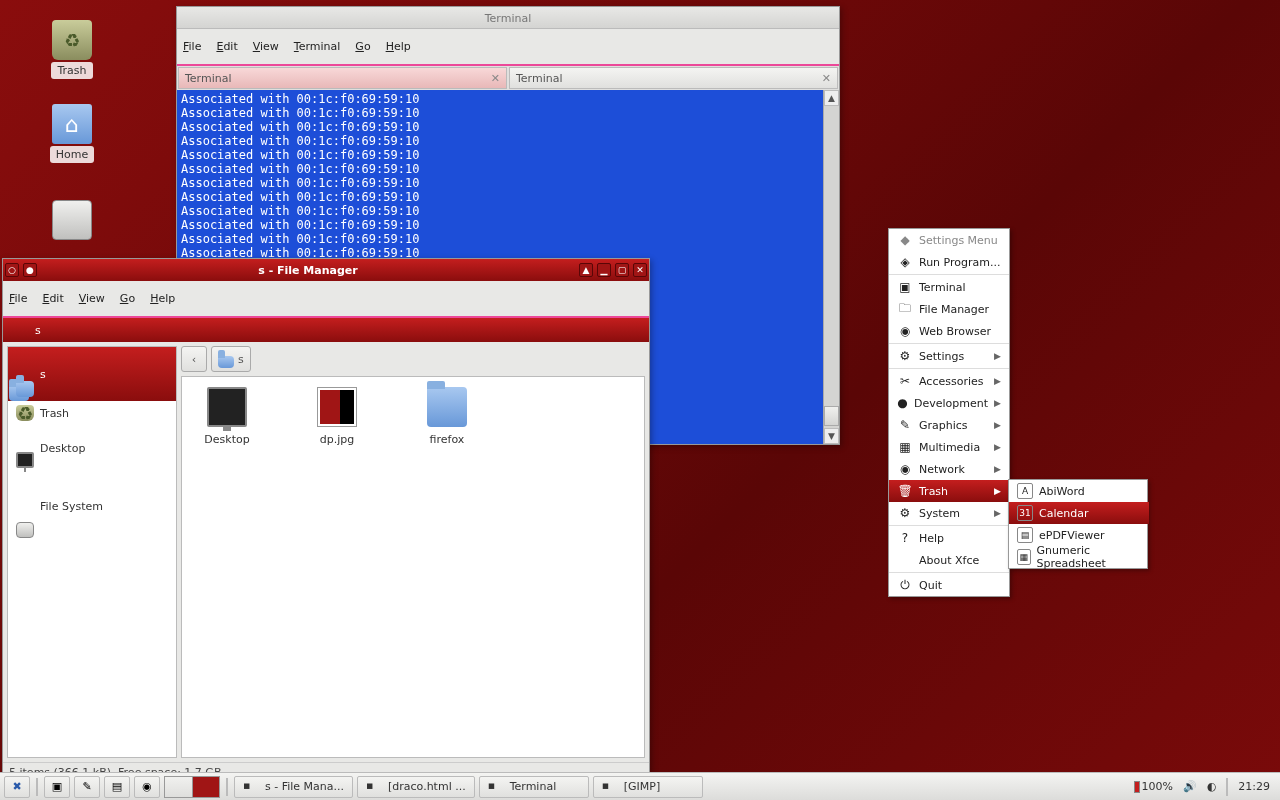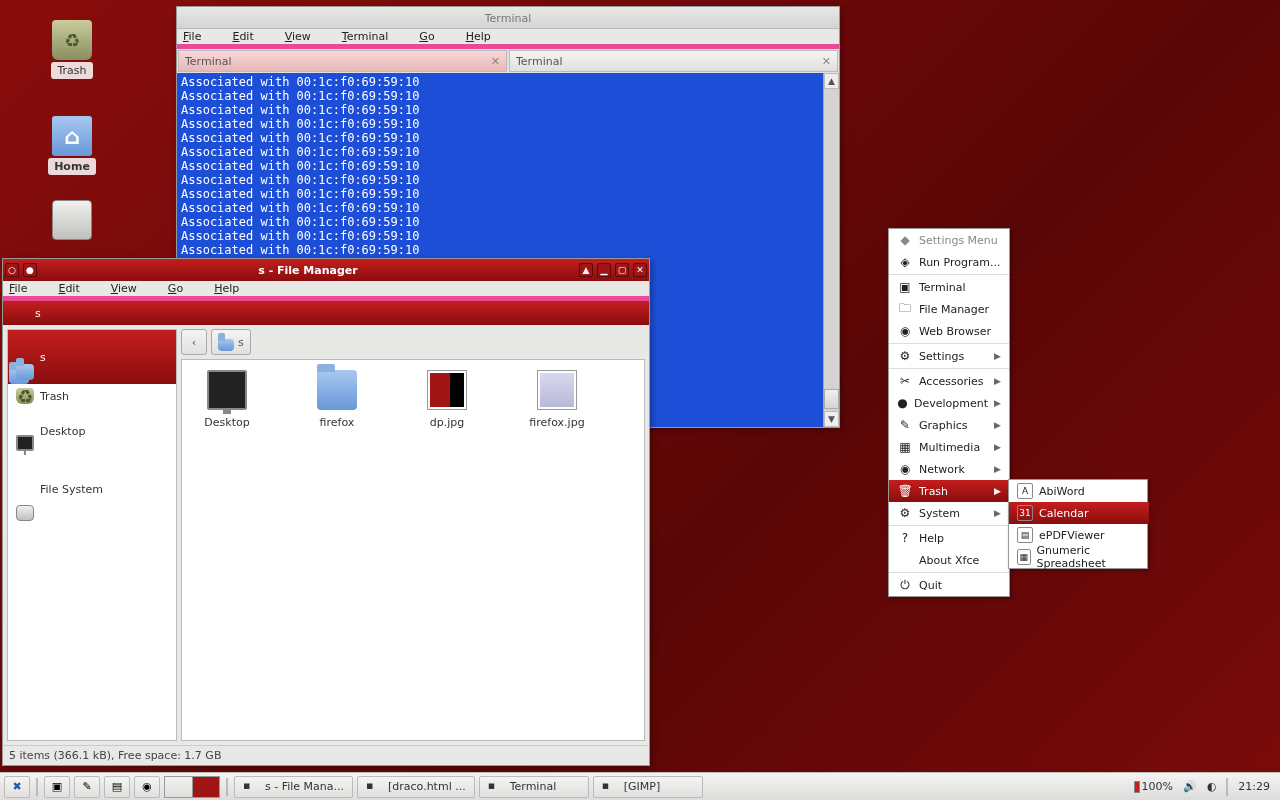--- a/index.html
+++ b/index.html
@@ -9,21 +9,21 @@
 .dicon { position:absolute; width:64px; text-align:center; cursor:pointer; }
 .dicon .ico { width:40px; height:40px; margin:0 auto 2px; }
 .dicon .lbl { display:inline-block; background:rgba(255,255,255,.85); padding:2px 6px; border-radius:3px; color:#333; font-size:11px; }
 
 
 .win { position:absolute; background:#e8e8e6; border:1px solid #999; box-shadow:2px 2px 6px rgba(0,0,0,.3); }
 .tbar-grey { height:22px; background:linear-gradient(#e8e8e6,#d4d4d2); border-bottom:1px solid #bbb; text-align:center; line-height:22px; color:#777; font-size:12px; }
 .tbar-red { height:22px; background:linear-gradient(#c41e1e,#8a0d0d); display:flex; align-items:center; color:#fff; font-weight:bold; font-size:12px; }
 .tbar-red .wb { width:14px; height:14px; margin:0 2px; border:1px solid #5a0606; background:#a01515; border-radius:2px; display:flex; align-items:center; justify-content:center; color:#fff; font-size:9px; cursor:pointer; }
 .tbar-red .title { flex:1; text-align:center; }
-.menubar { height:20px; background:#e8e8e6; display:flex; align-items:center; padding:0 6px; gap:31px; border-bottom:5px solid #ec4899; }
+.menubar { height:37px; background:#e8e8e6; display:flex; align-items:center; padding:0 6px; gap:15px; border-bottom:2px solid #ec4899; }
 .menubar span { cursor:pointer; color:#222; }
 .menubar span u { text-decoration:underline; }
 
 
 .termtabs { display:flex; height:24px; background:#e0e0de; }
 .termtab { flex:1; border:1px solid #bbb; margin:1px; background:linear-gradient(#f4f4f2,#e0e0de); display:flex; align-items:center; padding:0 6px; font-size:11px; color:#555; cursor:pointer; }
 .termtab.active { background:linear-gradient(#f8d8d8,#e8b8b8); }
 .termtab .x { margin-left:auto; color:#888; font-weight:bold; cursor:pointer; }
 .termout { background:#1d4ed8; color:#fff; font-family:monospace; font-size:12px; padding:2px 4px; height:354px; overflow:hidden; white-space:pre; position:relative; }
 .sbar { position:absolute; right:0; top:0; bottom:0; width:16px; background:#e0e0de; border-left:1px solid #aaa; display:flex; flex-direction:column; }
@@ -84,21 +84,21 @@
 .ic-img div{width:100%;height:100%;background:linear-gradient(90deg,#a01515 60%,#000 60%);}
 .ic-img2 div{background:linear-gradient(#d8d8f0,#b8b8d8);}
 </style>
 </head>
 <body>
 
 <div class="dicon" style="left:40px;top:20px;">
   <div class="ico ic-trash"></div>
   <span class="lbl">Trash</span>
 </div>
-<div class="dicon" style="left:40px;top:116px;font-weight:bold;">
+<div class="dicon" style="left:40px;top:104px;">
   <div class="ico ic-home"></div>
   <span class="lbl">Home</span>
 </div>
 <div class="dicon" style="left:40px;top:200px;">
   <div class="ico ic-drive"></div>
 </div>
 
 <div class="win" style="left:176px;top:6px;width:664px;">
   <div class="tbar-grey"><span>Terminal</span></div>
   <div class="menubar">
@@ -188,34 +188,28 @@
           <div style="width:16px;height:12px;" class="ic-folder"></div>
           <span>s</span>
         </div>
       </div>
       <div class="fm-grid" id="fmgrid">
           <div class="fitem">
             <div class="fico ic-monitor"></div>
             <div class="flbl">Desktop</div>
           </div>
           <div class="fitem">
-            <div class="fico ic-folder"></div>
-            <div class="flbl">firefox</div>
-          </div>
-          <div class="fitem">
             <div class="fico ic-img">
               <div></div>
             </div>
             <div class="flbl">dp.jpg</div>
           </div>
           <div class="fitem">
-            <div class="fico ic-img ic-img2">
-              <div></div>
-            </div>
-            <div class="flbl">firefox.jpg</div>
+            <div class="fico ic-folder"></div>
+            <div class="flbl">firefox</div>
           </div>
         </div>
     </div>
   </div>
   <div class="fm-status"><span>5 items (366.1 kB), Free space: 1.7 GB</span></div>
 </div>
 
 <div class="cmenu" style="left:888px;top:228px;" id="cmenu">
     <div class="mi header">
       <span class="ico">◆</span>

